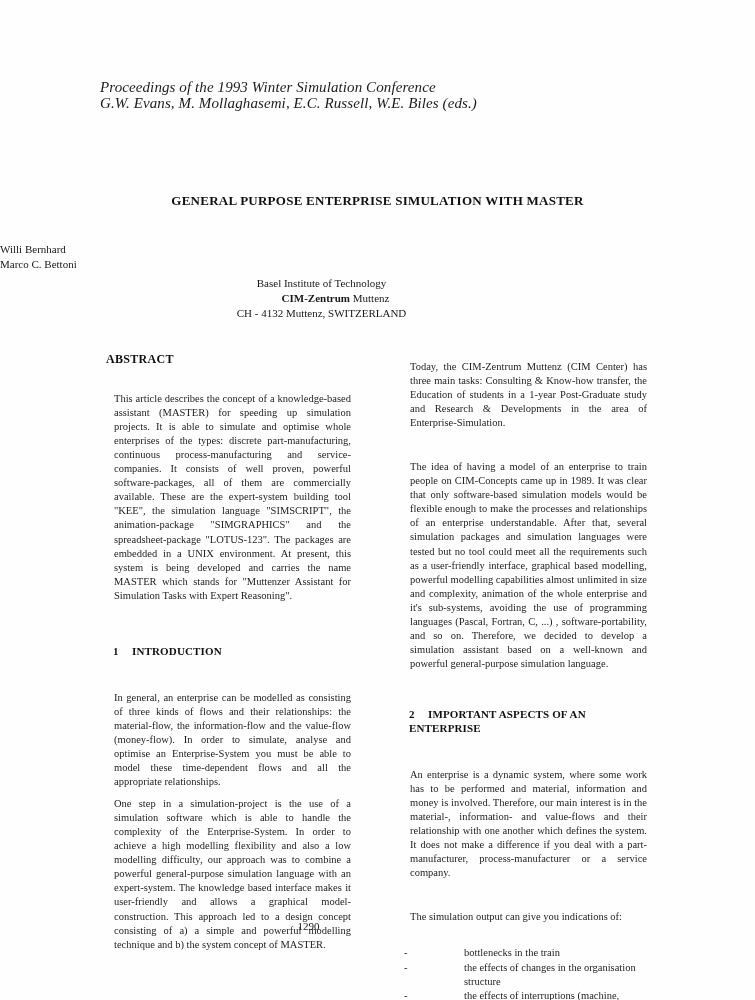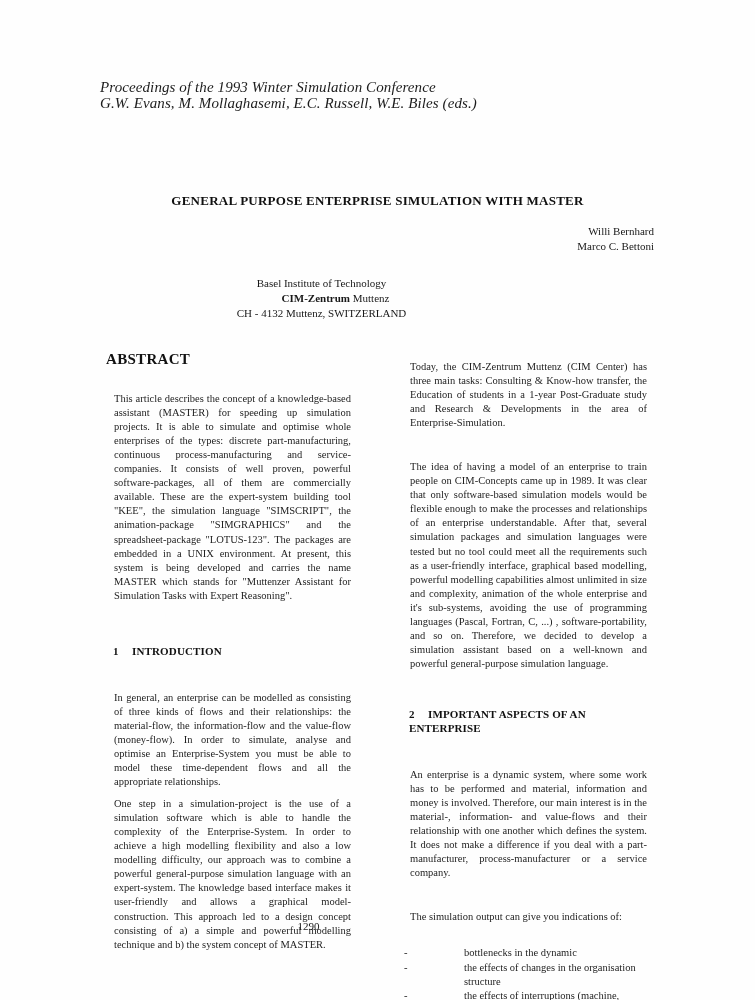--- a/index.html
+++ b/index.html
@@ -46,23 +46,23 @@
     font-weight: bold;
     font-size: 13px;
     letter-spacing: 0.25px;
     color: #111;
   }
 
   
   .authors {
     position: absolute;
     left: 0;
-    top: 224px;
+    top: 242px;
     width: 654px;
-    text-align: right;
+    text-align: left;
     font-size: 11px;
     line-height: 15px;
     color: #181818;
   }
 
   
   .affiliation {
     position: absolute;
     left: 0;
     top: 276px;
@@ -90,21 +90,21 @@
   .sec-head {
     font-weight: bold;
     font-size: 11px;
     letter-spacing: 0.15px;
     color: #111;
     margin: 7px;
     text-align: left;
   }
   .abstract-head {
     font-weight: bold;
-    font-size: 15px;
+    font-size: 12px;
     letter-spacing: 0.3px;
     color: #111;
     margin: 0;
     text-align: left;
   }
   .sec-num { display: inline-block; min-width: 19px; }
 
   p.para {
     margin: 8px;
     text-align: justify;
@@ -184,21 +184,21 @@
     <div class="gap-14"></div>
     <p class="para">The idea of having a model of an enterprise to train people on CIM-Concepts came up in 1989. It was clear that only software-based simulation models would be flexible enough to make the processes and relationships of an enterprise understandable. After that, several simulation packages and simulation languages were tested but no tool could meet all the requirements such as a user-friendly interface, graphical based modelling, powerful modelling capabilities almost unlimited in size and complexity, animation of the whole enterprise and it's sub-systems, avoiding the use of programming languages (Pascal, Fortran, C, ...) , software-portability, and so on. Therefore, we decided to develop a simulation assistant based on a well-known and powerful general-purpose simulation language.</p>
     <div class="gap-20"></div>
     <div class="sec-head"><span class="sec-num">2</span><span>IMPORTANT ASPECTS OF AN ENTERPRISE</span></div>
     <div class="gap-18"></div>
     <p class="para">An enterprise is a dynamic system, where some work has to be performed and material, information and money is involved. Therefore, our main interest is in the material-, information- and value-flows and their relationship with one another which defines the system. It does not make a difference if you deal with a part-manufacturer, process-manufacturer or a service company.</p>
     <div class="gap-14"></div>
     <p class="para">The simulation output can give you indications of:</p>
     <div class="gap-14"></div>
     <ul class="bullets">
-      <li><span class="dash">-</span><span>bottlenecks in the dynamic</span></li>
+      <li><span class="dash">-</span><span>bottlenecks in the train</span></li>
       <li><span class="dash">-</span><span>the effects of changes in the organisation structure</span></li>
       <li><span class="dash">-</span><span>the effects of interruptions (machine, manpower, supplier, ...)</span></li>
     </ul>
   </div>
 
   <div class="page-number">1290</div>
 
 </div>
 
 </body></html>

